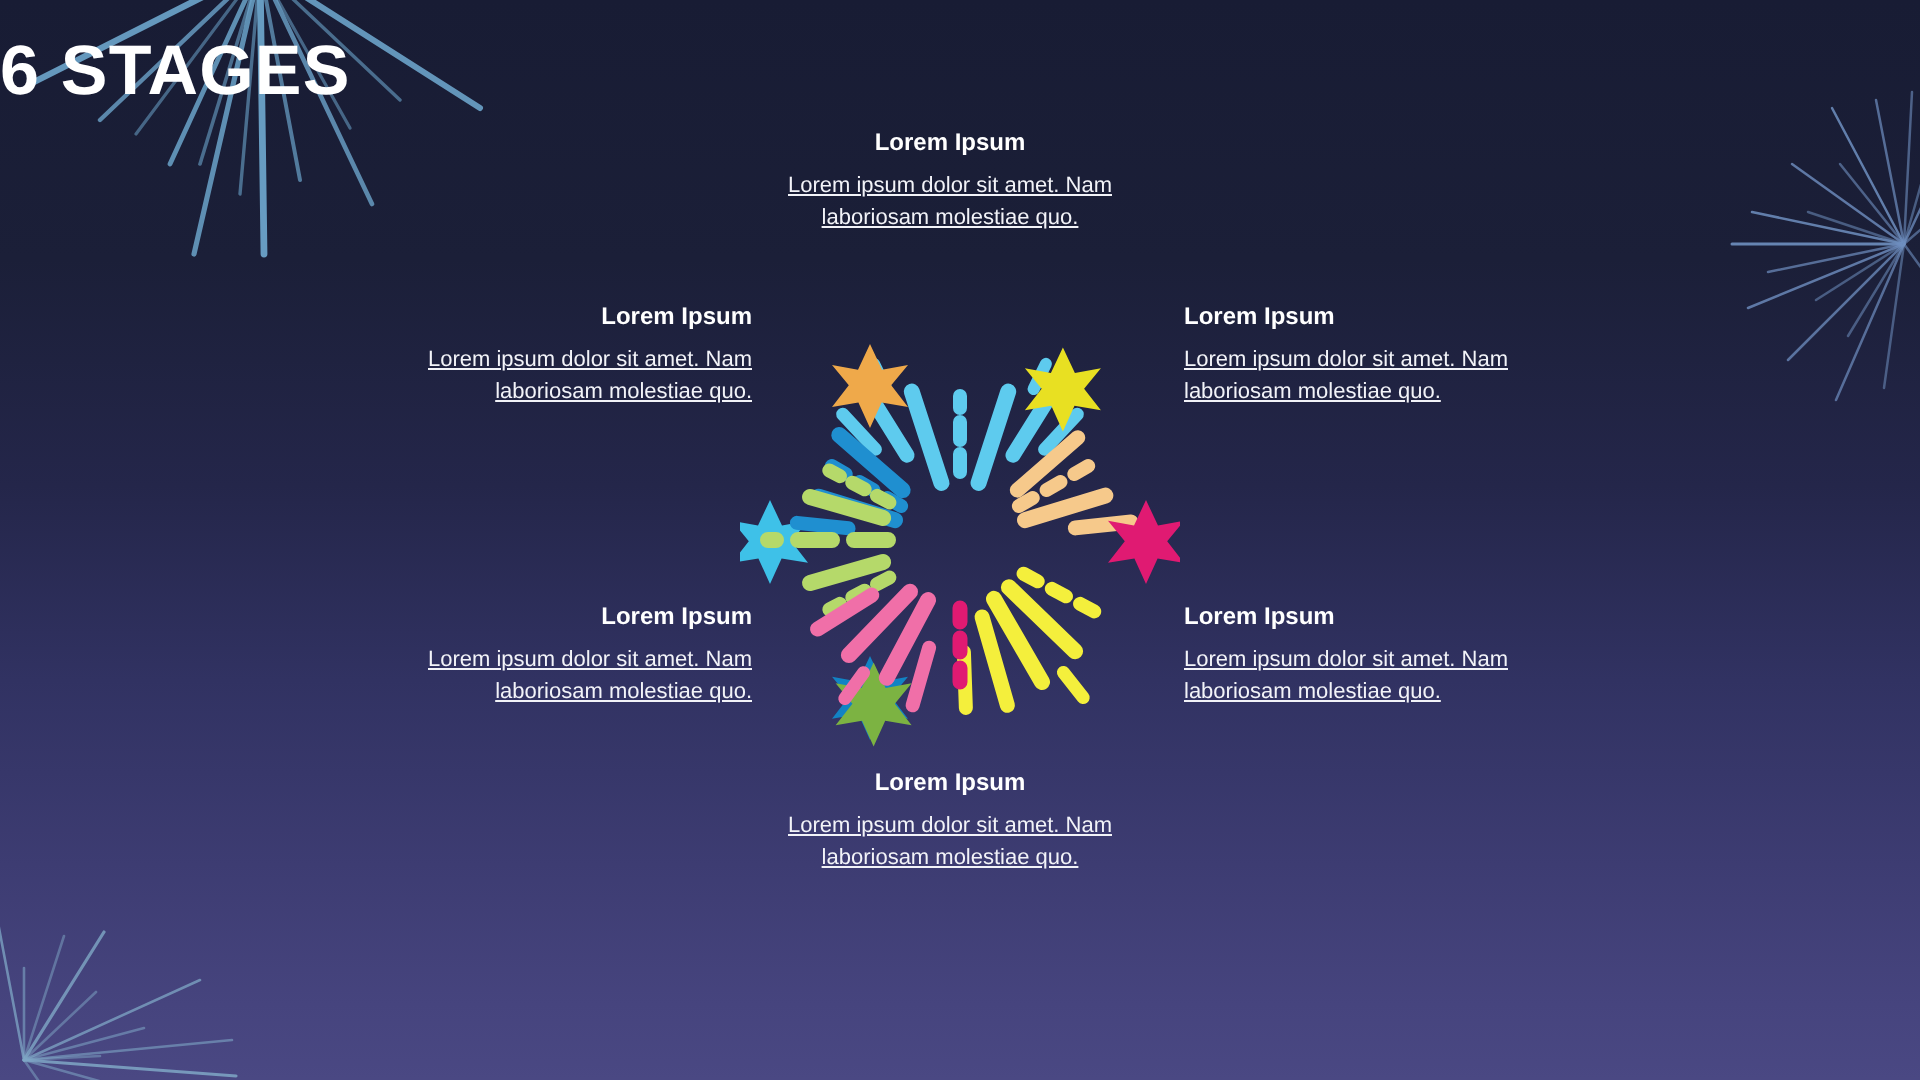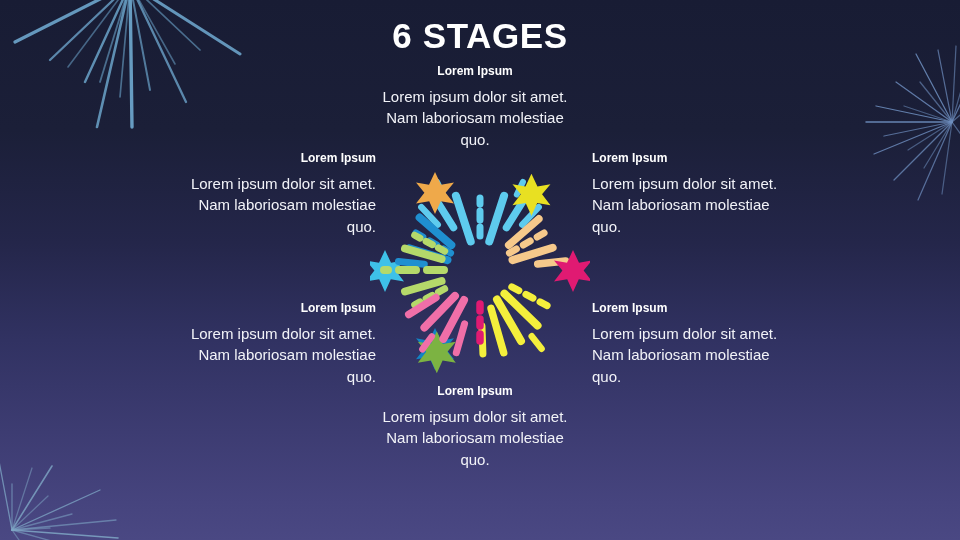--- a/index.html
+++ b/index.html
@@ -31,46 +31,47 @@
     pointer-events: none;
   }
   .burst svg { display: block; overflow: visible; }
 
   
   #title {
     position: absolute;
     left: 0;
     top: 18px;
     width: 960px;
-    text-align: center;
+    text-align: left;
     color: #ffffff;
     font-size: 35px;
     font-weight: bold;
     letter-spacing: 0.6px;
     line-height: 1;
   }
 
   
   .block {
     position: absolute;
     color: #ffffff;
   }
   .block .bhead {
     font-size: 12px;
     font-weight: bold;
     line-height: 1.3;
     margin: 0 0 6px 0;
     color: #ffffff;
   }
   .block .bbody {
-    font-size: 15px;
+    font-size: 11px;
     line-height: 1.45;
     margin: 0;
     color: #f2f3f8;
     font-weight: normal;
+    text-decoration: underline;
   }
 
   .align-center { text-align: center; }
   .align-right  { text-align: right; }
   .align-left   { text-align: left; }
 
   
   #blk-top    { left: 370px; top:  64px; width: 210px; }
   #blk-left1  { left: 178px; top: 151px; width: 198px; }
   #blk-left2  { left: 178px; top: 301px; width: 198px; }

